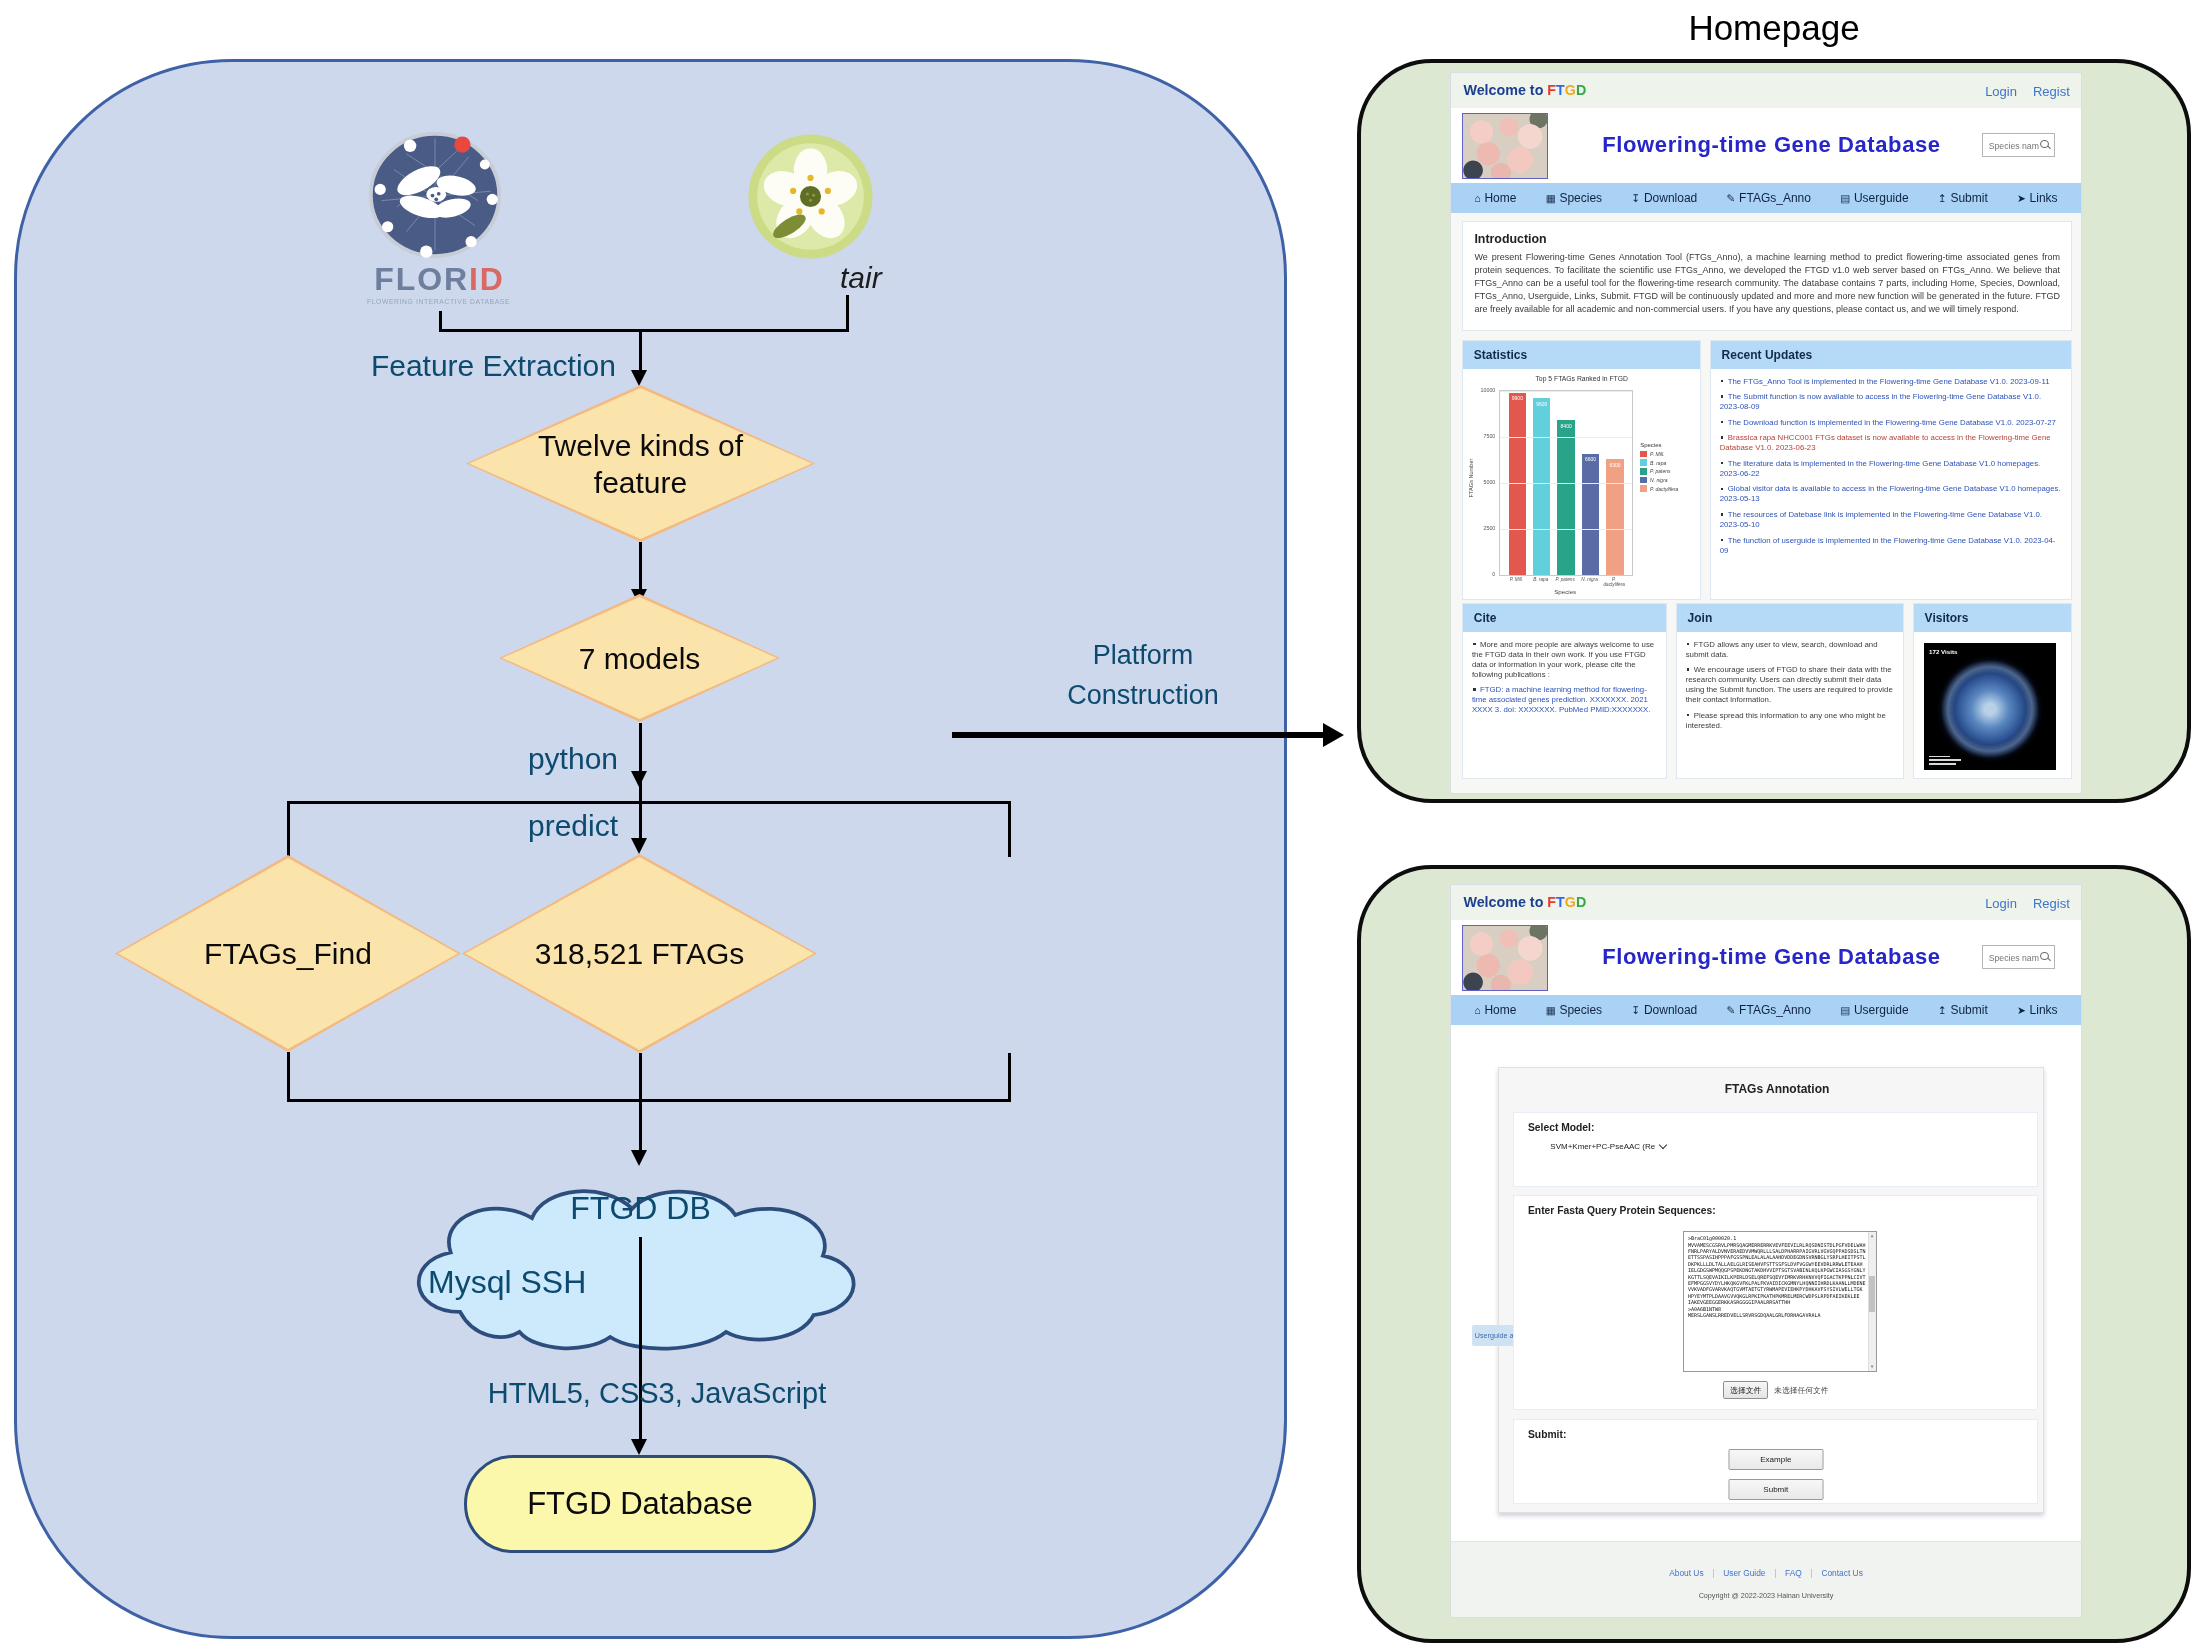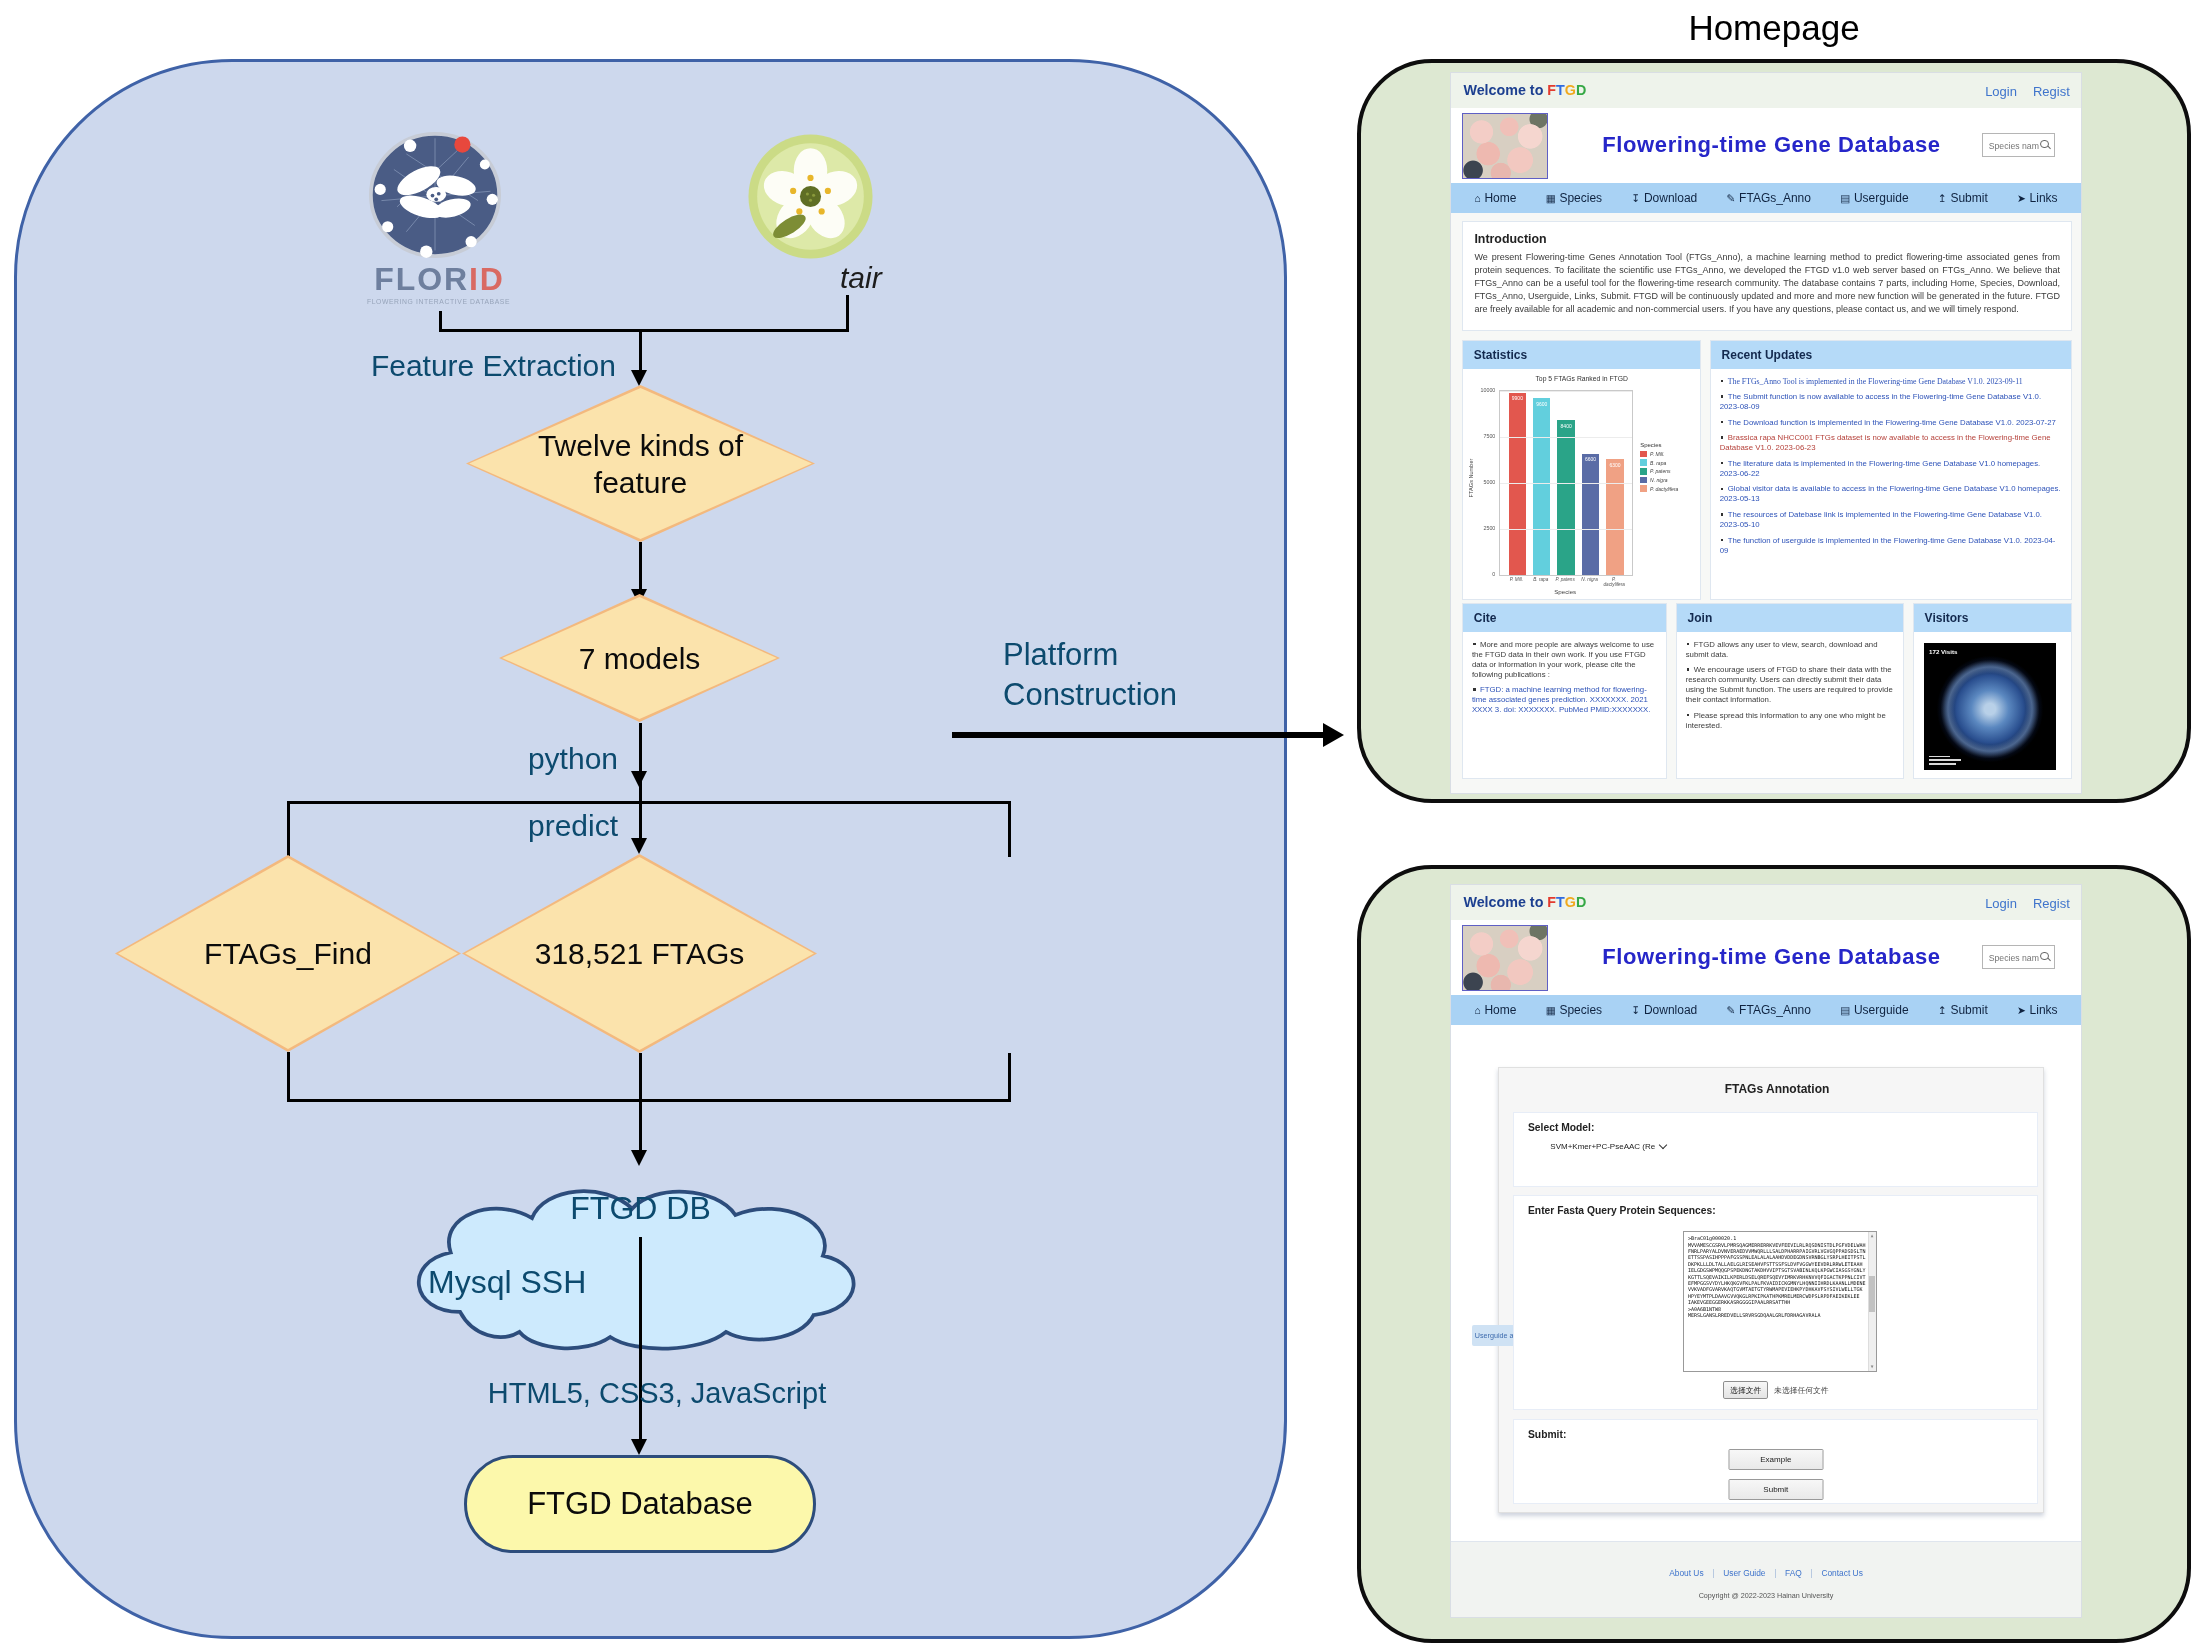--- a/index.html
+++ b/index.html
@@ -266,21 +266,21 @@
   <div class="flow-label" style="left:485px;top:1190px;width:311px;text-align:center;font-size:32px;">FTGD DB</div>
   <div class="flow-label" style="left:428px;top:1264px;width:249px;font-size:32px;">Mysql SSH</div>
   <div class="ln" style="left:639px;top:1237px;width:3.1px;height:205px;"></div>
   <div class="ahd" style="left:631px;top:1439px;"></div>
   <div class="flow-label" style="left:411px;top:1377px;width:492px;text-align:center;font-size:29px;">HTML5, CSS3, JavaScript</div>
 
   <div class="yellow-box">
       <span>FTGD Database</span>
     </div>
 
-  <div class="flow-label" style="left:1003px;top:635px;width:280px;line-height:40px;font-size:31px;">
+  <div class="flow-label" style="left:1003px;top:635px;width:280px;line-height:40px;font-size:27px;text-align:center;">
     <div>Platform</div>
       <div>Construction</div>
   </div>
   <div class="ln" style="left:952px;top:732px;width:373px;height:5.6px;"></div>
   <div class="ahr" style="left:1323px;top:723px;"></div>
 
   <div class="fig-title" style="left:1463px;top:7.5px;width:622px;">Homepage</div>
   <div class="green-box" style="left:1357px;top:59px;width:834px;height:744px;"></div>
 
   <div class="page" style="left:1450px;top:72px;height:722px;">
@@ -412,21 +412,21 @@
                 <span>P. dactylifera</span>
               </div>
             </div>
         </div>
       </div>
     </div>
 
     <div class="panel" style="left:259px;top:267px;width:362px;height:260px;">
       <div class="panel-head">Recent Updates</div>
       <div class="b-list" id="updates-list">
-          <div class="b-item" style="color: rgb(45, 82, 184); font-family: Liberation Serif, serif;"><span class="b-sq"></span><span>The FTGs_Anno Tool is implemented in the Flowering-time Gene Database V1.0. 2023-09-11</span></div>
+          <div class="b-item" style="color: rgb(45, 82, 184);"><span class="b-sq"></span><span>The FTGs_Anno Tool is implemented in the Flowering-time Gene Database V1.0. 2023-09-11</span></div>
           <div class="b-item" style="color: rgb(45, 82, 184);"><span class="b-sq"></span><span>The Submit function is now available to access in the Flowering-time Gene Database V1.0. 2023-08-09</span></div>
           <div class="b-item" style="color: rgb(45, 82, 184);"><span class="b-sq"></span><span>The Download function is implemented in the Flowering-time Gene Database V1.0. 2023-07-27</span></div>
           <div class="b-item" style="color: rgb(181, 65, 58);"><span class="b-sq"></span><span>Brassica rapa NHCC001 FTGs dataset is now available to access in the Flowering-time Gene Database V1.0. 2023-06-23</span></div>
           <div class="b-item" style="color: rgb(45, 82, 184);"><span class="b-sq"></span><span>The literature data is implemented in the Flowering-time Gene Database V1.0 homepages. 2023-06-22</span></div>
           <div class="b-item" style="color: rgb(45, 82, 184);"><span class="b-sq"></span><span>Global visitor data is available to access in the Flowering-time Gene Database V1.0 homepages. 2023-05-13</span></div>
           <div class="b-item" style="color: rgb(45, 82, 184);"><span class="b-sq"></span><span>The resources of Datebase link is implemented in the Flowering-time Gene Database V1.0. 2023-05-10</span></div>
           <div class="b-item" style="color: rgb(45, 82, 184);"><span class="b-sq"></span><span>The function of userguide is implemented in the Flowering-time Gene Database V1.0. 2023-04-09</span></div>
         </div>
     </div>
 

